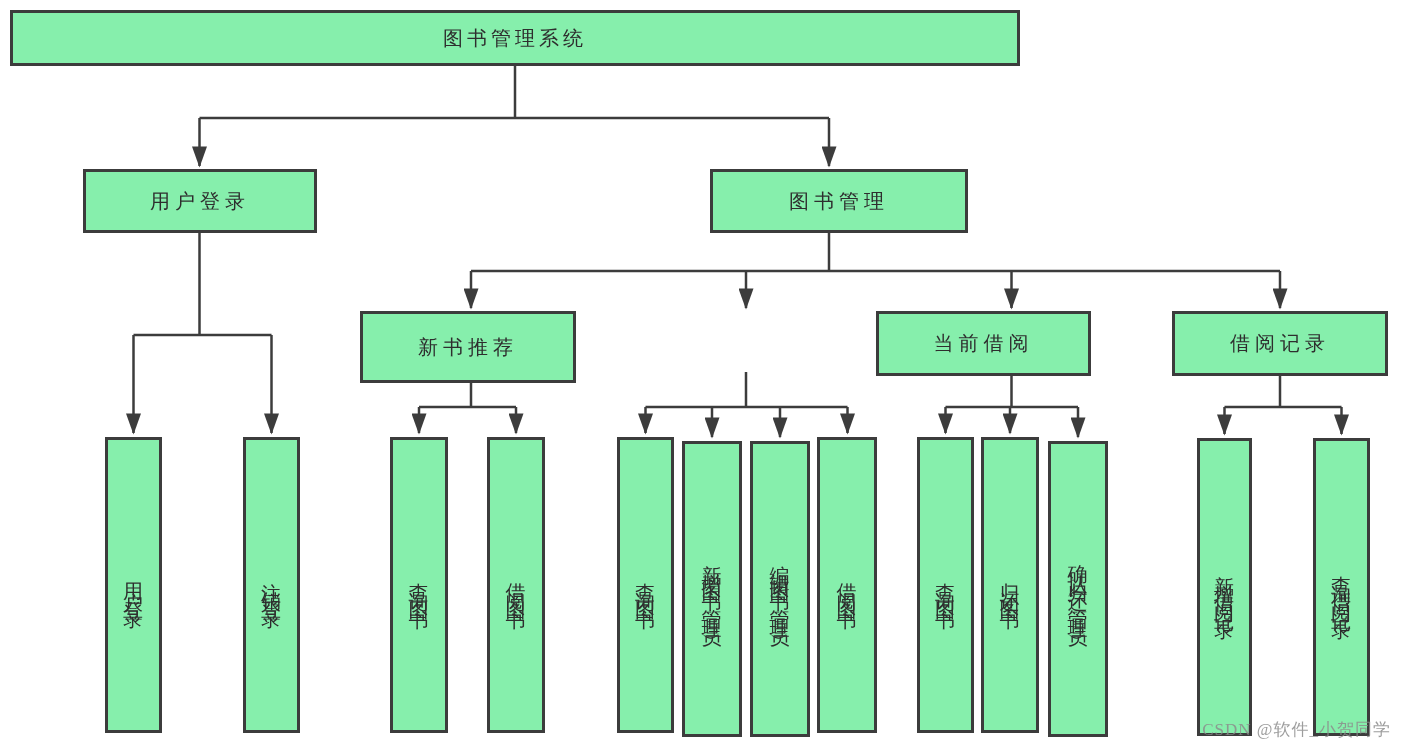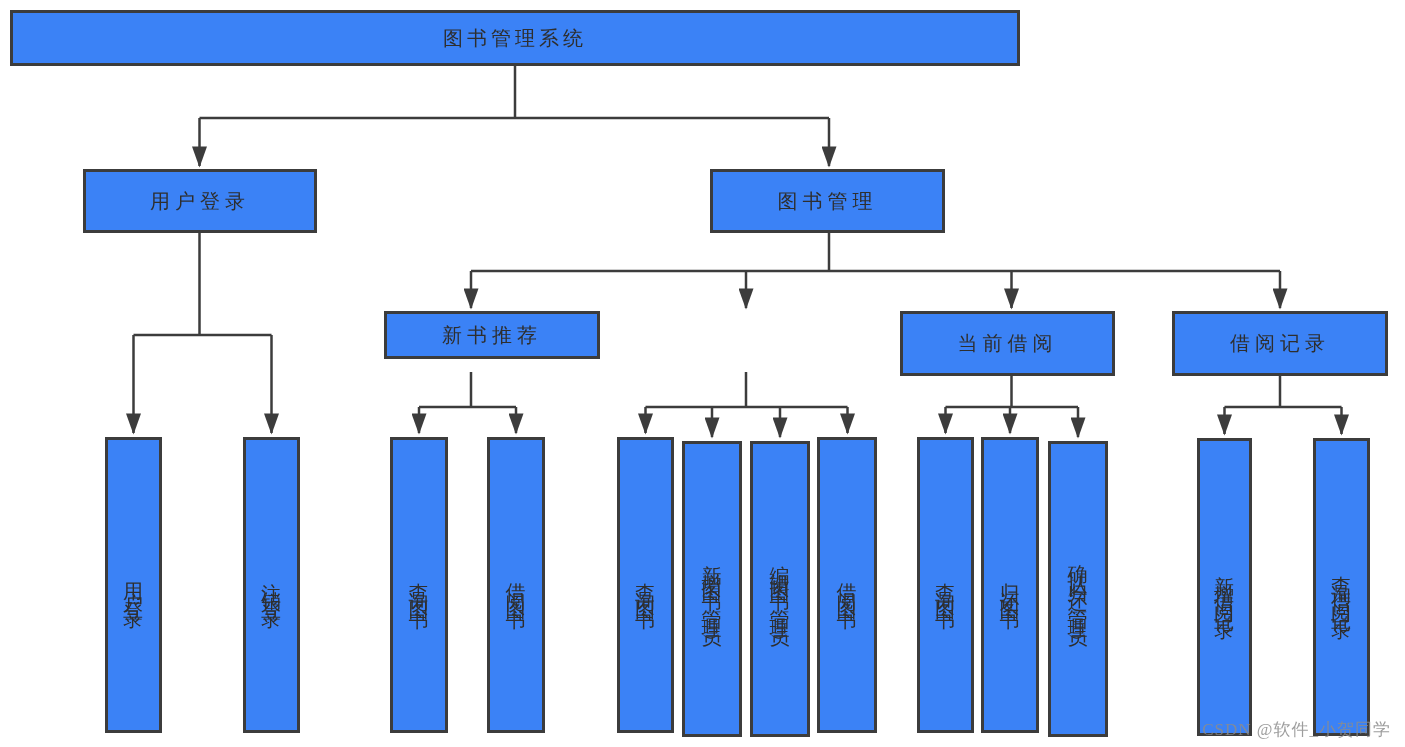--- a/index.html
+++ b/index.html
@@ -20,21 +20,21 @@
   svg.connectors path, svg.connectors line {
     stroke: #3c3c3c;
     stroke-width: 2.5;
     fill: none;
   }
   svg.connectors marker path { fill: #3c3c3c; stroke: none; }
   .node {
     position: absolute;
     box-sizing: border-box;
     border: 3px solid #3c3c3c;
-    background: #3b82f6;
+    background: #86efac;
     display: flex;
     align-items: center;
     justify-content: center;
     text-align: center;
   }
   .node .lbl {
     font-size: 20px;
     letter-spacing: 5px;
     white-space: nowrap;
     color: #2e2e2e;
@@ -43,24 +43,24 @@
   .node.leaf .lbl {
     writing-mode: vertical-rl;
     text-orientation: mixed;
     letter-spacing: 9px;
     white-space: normal;
     line-height: 1;
   }
   
   .n-root            { left: 10px;  top: 10px;  width: 1010px; height: 56px; }
   .n-user-login      { left: 83px;  top: 169px; width: 234px;  height: 64px; }
-  .n-book-mgmt       { left: 710px; top: 169px; width: 235px;  height: 64px; }
-  .n-new-book        { left: 384px; top: 311px; width: 216px;  height: 48px; }
+  .n-book-mgmt       { left: 710px; top: 169px; width: 258px;  height: 64px; }
+  .n-new-book        { left: 360px; top: 311px; width: 216px;  height: 72px; }
   .n-book-borrow     { left: 638px; top: 311px; width: 216px;  height: 64px; }
-  .n-current-borrow  { left: 900px; top: 311px; width: 215px;  height: 65px; }
+  .n-current-borrow  { left: 876px; top: 311px; width: 215px;  height: 65px; }
   .n-borrow-records  { left: 1172px;top: 311px; width: 216px;  height: 65px; }
   .l-a1 { left: 105px;  top: 437px; width: 57px; height: 296px; }
   .l-a2 { left: 243px;  top: 437px; width: 57px; height: 296px; }
   .l-b1 { left: 390px;  top: 437px; width: 58px; height: 296px; }
   .l-b2 { left: 487px;  top: 437px; width: 58px; height: 296px; }
   .l-c1 { left: 617px;  top: 437px; width: 57px; height: 296px; }
   .l-c2 { left: 682px;  top: 441px; width: 60px; height: 296px; }
   .l-c3 { left: 750px;  top: 441px; width: 60px; height: 296px; }
   .l-c4 { left: 817px;  top: 437px; width: 60px; height: 296px; }
   .l-d1 { left: 917px;  top: 437px; width: 57px; height: 296px; }

